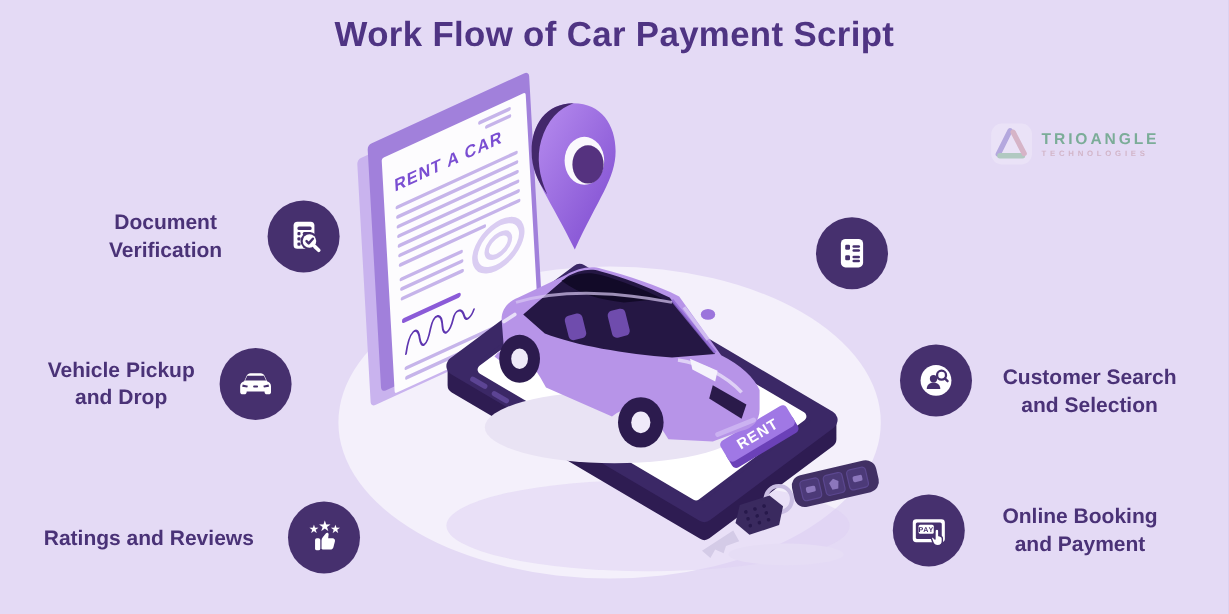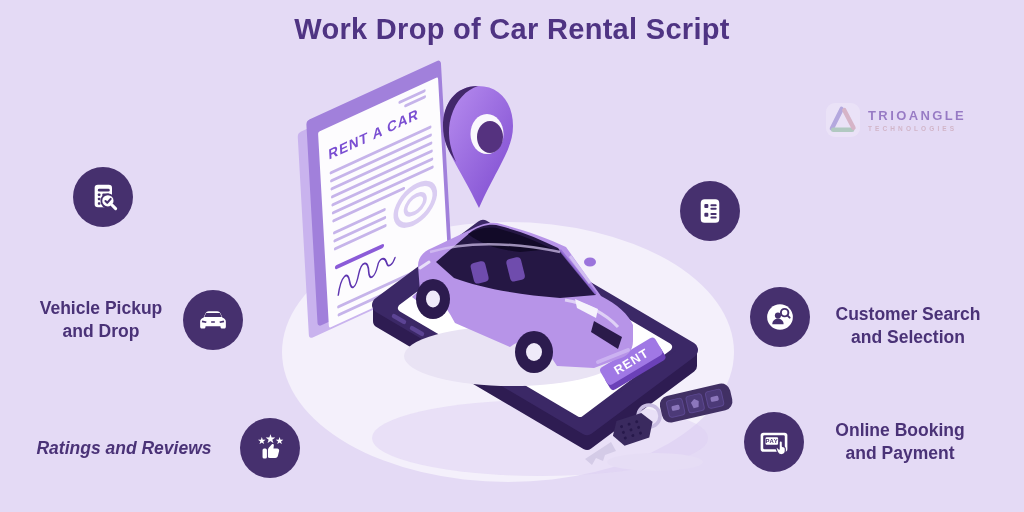--- a/index.html
+++ b/index.html
@@ -8,52 +8,52 @@
     background:#E4DAF5;font-family:"Liberation Sans",sans-serif;
   }
   .title{
     position:absolute;top:13px;left:0;right:0;text-align:center;
     font-size:29px;font-weight:700;color:#4F3483;letter-spacing:.3px;
   }
   
   .brand{position:absolute;left:826px;top:103px;display:flex;align-items:center;gap:8px;opacity:.5;}
   .brand-badge{width:34px;height:34px;border-radius:9px;background:rgba(255,255,255,.45);
     display:flex;align-items:center;justify-content:center;}
-  .brand-name{font-size:13px;font-weight:700;letter-spacing:2.4px;color:#4c1d95;}
+  .brand-name{font-size:13px;font-weight:700;letter-spacing:2.4px;color:#15803d;}
   .brand-tagline{font-size:6.5px;font-weight:700;letter-spacing:3.1px;color:#C0919D;margin-top:2px;}
   
   .step{position:absolute;display:flex;align-items:center;}
   .step-label{
     font-size:17.5px;font-weight:700;color:#4A3277;line-height:23px;text-align:center;
   }
   .circle{
     width:60px;height:60px;border-radius:50%;background:#46306E;flex:0 0 auto;
     display:flex;align-items:center;justify-content:center;
   }
   .circle svg{width:36px;height:36px;}
   #step-doc   {left:73px;  top:167px; gap:20px;}
   #step-doc    .step-label{width:130px;}
   #step-pickup{left:31px;  top:290px; gap:12px;}
   #step-pickup .step-label{width:140px;}
   #step-rate  {left:28px;  top:418px; gap:20px;}
-  #step-rate   .step-label{width:192px;font-style:italic;}
+  #step-rate   .step-label{width:192px;}
   #step-list  {left:680px; top:181px; gap:24px;}
   #step-list   .step-label{width:150px;text-align:left;}
   #step-cust  {left:750px; top:285px; gap:12px;}
   #step-cust   .step-label{width:172px;margin-top:18px;}
   #step-pay   {left:744px; top:412px; gap:16px;}
   #step-pay    .step-label{width:160px;}
   .illo{position:absolute;left:0;top:0;width:1024px;height:512px;}
 </style>
 </head>
 <body>
 
 <div class="canvas">
 
-  <div class="title">Work Drop of Car Rental Script</div>
+  <div class="title">Work Flow of Car Payment Script</div>
 
   <div class="brand">
     <div class="brand-badge">
       <svg viewBox="0 0 26 26">
         <path d="M12,4.5 L4.5,19.5" stroke="#8678C8" stroke-width="3.4" stroke-linecap="round" fill="none"></path>
         <path d="M5.5,20.5 L20,20.5" stroke="#7FB98E" stroke-width="3.4" stroke-linecap="round" fill="none"></path>
         <path d="M21,19 L14,5.5" stroke="#C98F9B" stroke-width="3.4" stroke-linecap="round" fill="none"></path>
       </svg>
     </div>
     <div class="brand-text">
@@ -178,20 +178,21 @@
           <circle cx="13" cy="19" r="1.5"></circle>
             <circle cx="21" cy="19" r="1.5"></circle>
             <circle cx="29" cy="19" r="1.5"></circle>
         </g>
       </g>
       <polygon points="585,459 611,442 616,451 605,455 603,461 596,458 592,465" fill="#D4CBE7"></polygon>
     </g>
   </svg>
 
   <div class="step" id="step-doc">
+    <div class="step-label">Document Verification</div>
     <div class="circle">
       <svg viewBox="0 0 28 28">
         <rect x="7.5" y="4.5" width="13.5" height="17.5" rx="2.5" fill="#fff"></rect>
         <g fill="#46306E">
           <rect x="10" y="7.6" width="9.2" height="2.2" rx="1"></rect>
           <rect x="10" y="11.2" width="2" height="2" rx="0.6"></rect>
           <rect x="13.4" y="11.2" width="5.8" height="2" rx="1"></rect>
           <rect x="10" y="14.6" width="2" height="2" rx="0.6"></rect>
           <rect x="13.4" y="14.6" width="3.4" height="2" rx="1"></rect>
           <rect x="10" y="18" width="2" height="2" rx="0.6"></rect>

